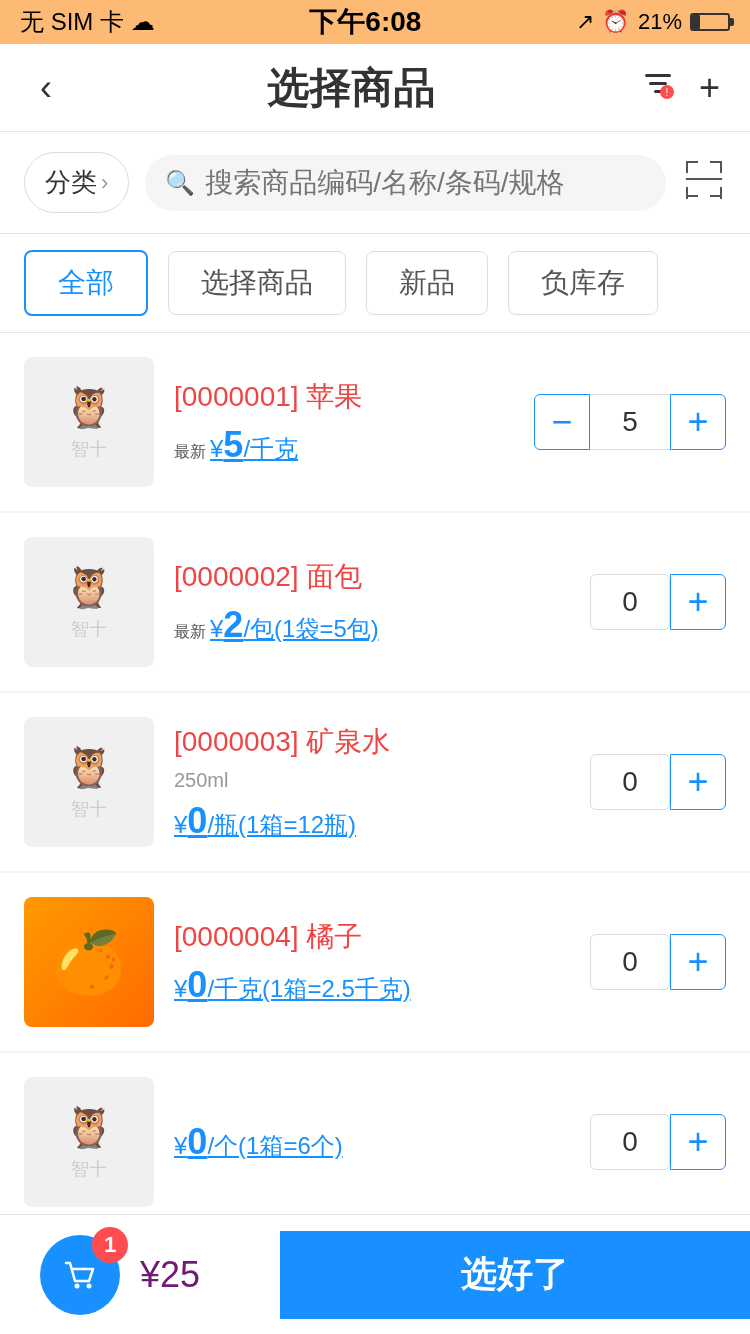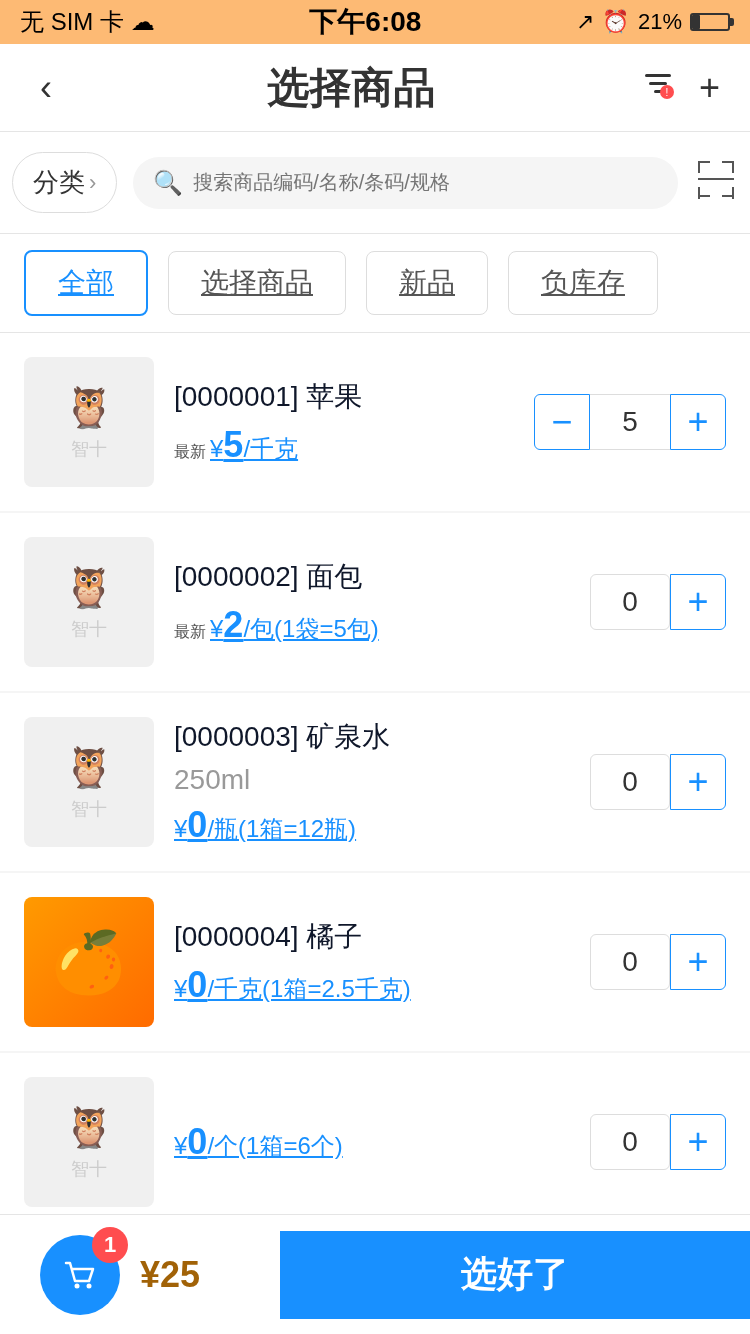--- a/index.html
+++ b/index.html
@@ -78,21 +78,21 @@
     }
     .nav-filter-icon, .nav-add-icon {
       font-size: 36px;
       color: #333;
       cursor: pointer;
     }
 
     
     .search-bar {
       background: #fff;
-      padding: 20px 12px;
+      padding: 20px 24px;
       display: flex;
       align-items: center;
       gap: 16px;
       border-bottom: 1px solid #e5e5e5;
     }
     .category-btn {
       display: flex;
       align-items: center;
       gap: 4px;
       padding: 12px 20px;
@@ -110,21 +110,21 @@
       align-items: center;
       background: #f5f5f5;
       border-radius: 40px;
       padding: 12px 20px;
       gap: 10px;
     }
     .search-icon-inner { color: #999; font-size: 24px; }
     .search-input {
       border: none;
       background: transparent;
-      font-size: 20px;
+      font-size: 28px;
       color: #999;
       outline: none;
       flex: 1;
     }
     .scan-icon {
       font-size: 32px;
       color: #555;
       cursor: pointer;
     }
 
@@ -138,21 +138,20 @@
       border-bottom: 1px solid #e5e5e5;
     }
     .tab-item {
       padding: 12px 32px;
       border-radius: 8px;
       font-size: 28px;
       border: 1px solid #ddd;
       color: #555;
       cursor: pointer;
       background: #fff;
-      text-decoration: underline;
     }
     .tab-item.active {
       border: 2px solid #1890ff;
       color: #1890ff;
       background: #fff;
     }
 
     
     .product-list {
       background: #f5f5f5;
@@ -190,26 +189,26 @@
     .owl-text {
       font-size: 18px;
       color: #ccc;
     }
     .product-info {
       flex: 1;
       min-width: 0;
     }
     .product-name {
       font-size: 28px;
-      color: #0f172a;
+      color: #ef4444;
       font-weight: 500;
       margin-bottom: 8px;
     }
     .product-spec {
-      font-size: 28px;
+      font-size: 20px;
       color: #999;
       margin-bottom: 8px;
     }
     .product-price {
       display: flex;
       align-items: baseline;
       gap: 0;
     }
     .price-label {
       font-size: 16px;
@@ -325,22 +324,22 @@
       border-radius: 50%;
       color: #fff;
       font-size: 22px;
       display: flex;
       align-items: center;
       justify-content: center;
       font-weight: 700;
     }
     .cart-total {
       font-size: 36px;
-      color: #a16207;
-      font-weight: 700;
+      color: #701a75;
+      font-weight: 400;
     }
     .confirm-btn {
       flex: 1;
       height: 88px;
       background: #1890ff;
       color: #fff;
       font-size: 36px;
       font-weight: 600;
       border: none;
       cursor: pointer;

